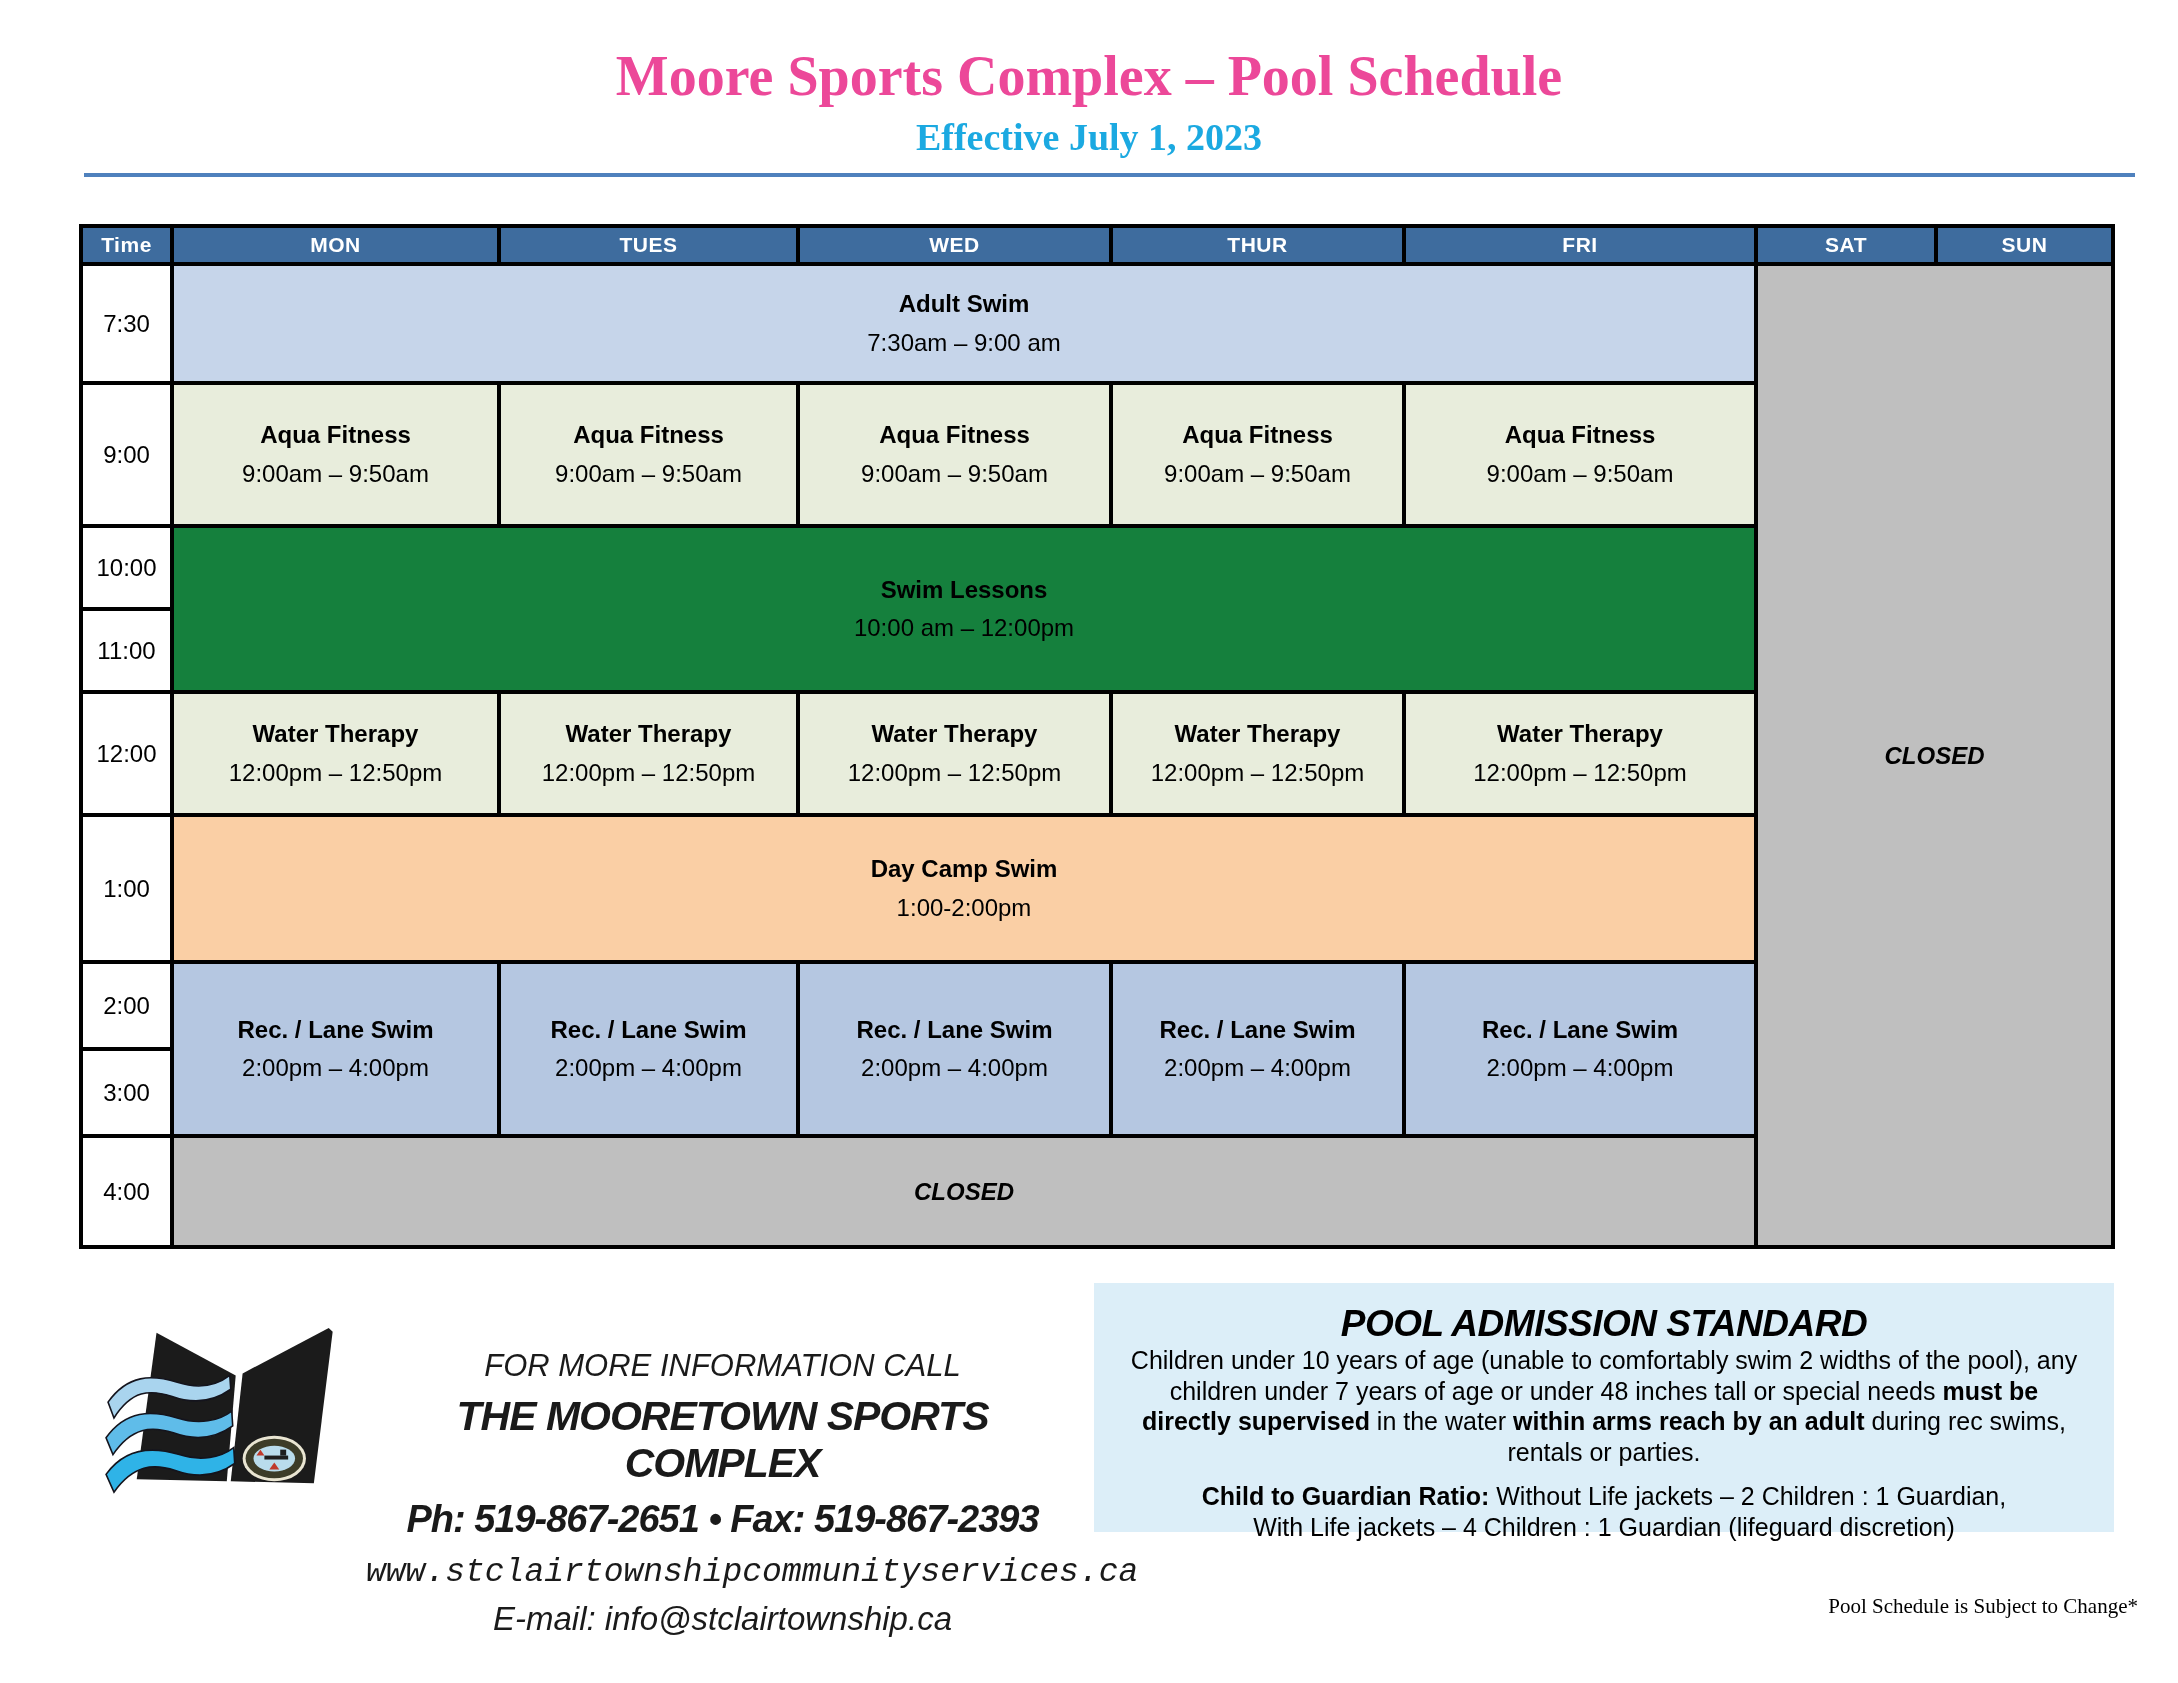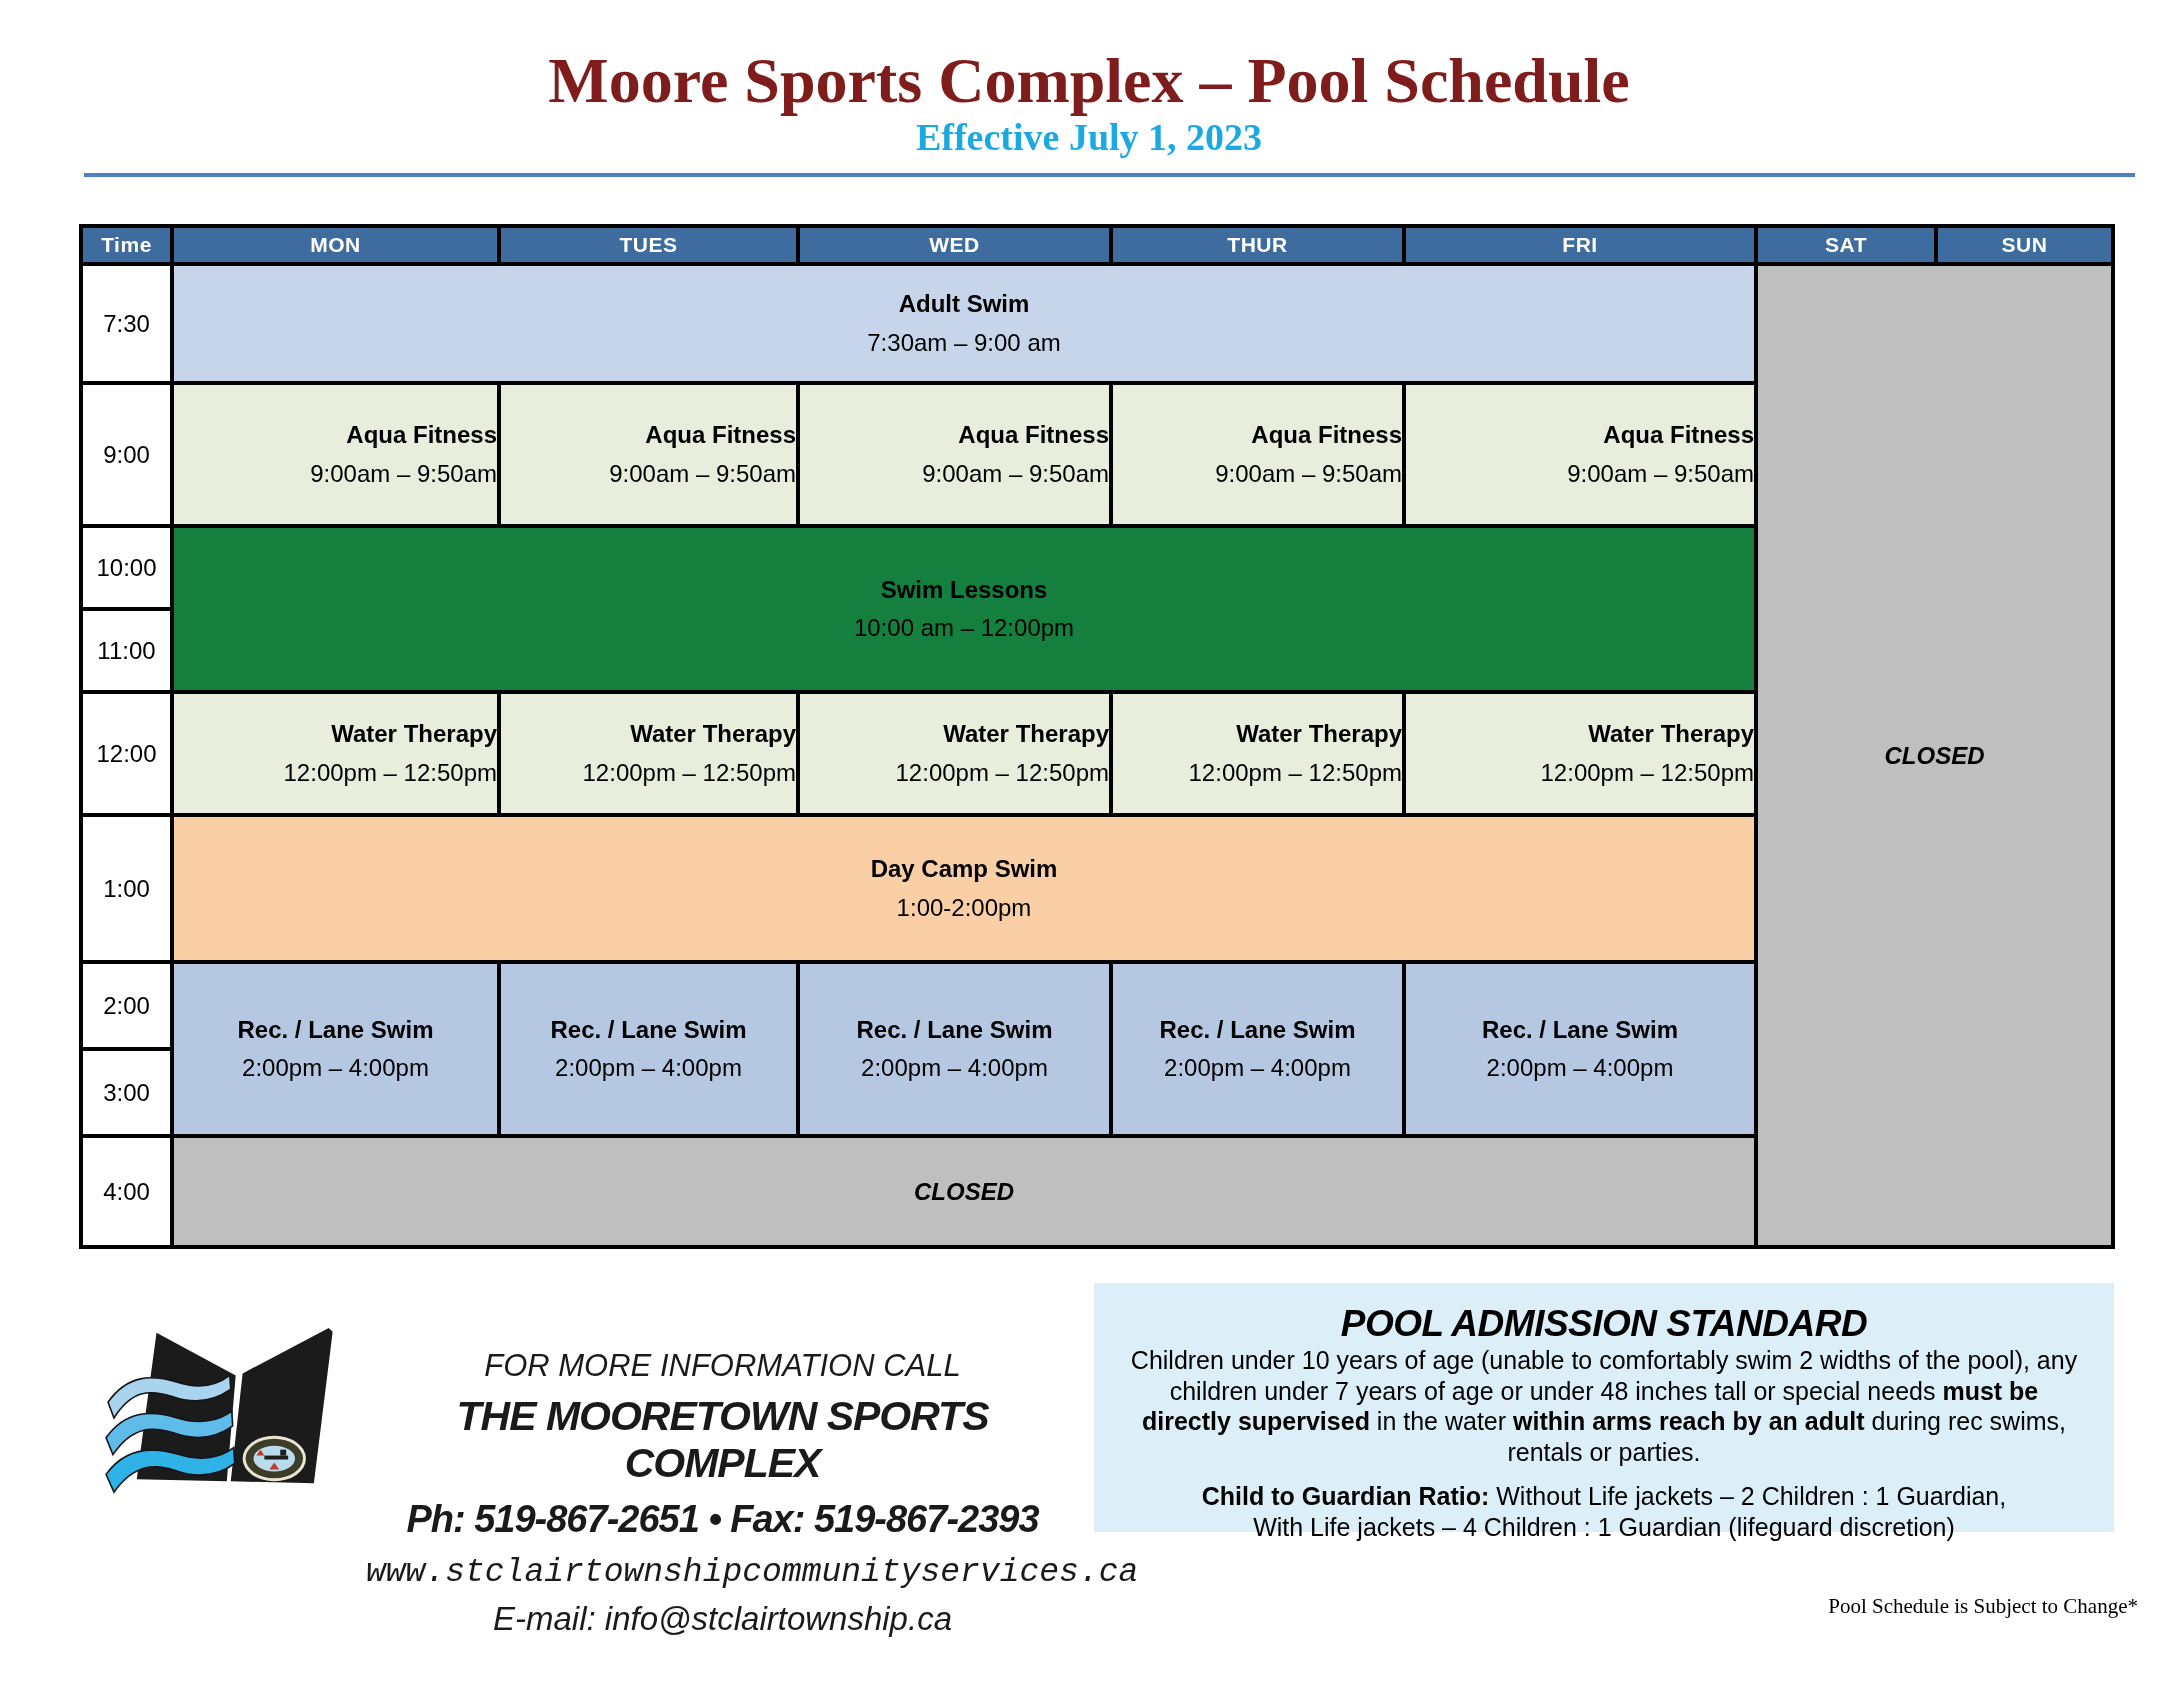--- a/index.html
+++ b/index.html
@@ -4,21 +4,21 @@
 <style>
   html,body{margin:0;padding:0;}
   body{
     width:2178px;height:1683px;position:relative;background:#ffffff;
     font-family:"Liberation Sans",sans-serif;color:#000;
     overflow:hidden;
   }
   
   .page-title{
     position:absolute;top:44px;left:0;width:2178px;text-align:center;
-    font-family:"Liberation Serif",serif;font-weight:bold;font-size:64px;color:#7f1d1d;
+    font-family:"Liberation Serif",serif;font-weight:bold;font-size:56px;color:#ec4899;
   }
   .page-subtitle{
     position:absolute;top:115px;left:0;width:2178px;text-align:center;
     font-family:"Liberation Serif",serif;font-weight:bold;font-size:38px;color:#1BA9E1;
   }
   .title-rule{
     position:absolute;top:173px;left:84px;width:2051px;height:4px;background:#4F81BD;
   }
   
   .schedule{
@@ -28,21 +28,21 @@
     grid-template-rows:34px 115px 139px 79px 79px 119px 143px 83px 83px 107px;
     gap:4px;background:#000;border:4px solid #000;
   }
   .cell{display:flex;flex-direction:column;align-items:center;justify-content:center;text-align:center;}
   .hd{background:#3E6C9E;color:#fff;font-weight:bold;font-size:21px;letter-spacing:0.5px;}
   .tm{background:#fff;font-size:24px;}
   .ev-title{font-weight:bold;font-size:24px;line-height:1.1;}
   .ev-time{font-size:24px;line-height:1.1;margin-top:12px;}
   .closed-txt{font-weight:bold;font-style:italic;font-size:24px;}
   .bg-adult{background:#C6D5EA;align-items:center;}
-  .bg-green{background:#E8EDDC;align-items:flex-end;}
+  .bg-green{background:#E8EDDC;}
   .bg-pink{background:#15803d;}
   .bg-orange{background:#FACFA5;}
   .bg-rec{background:#B5C7E1;}
   .bg-gray{background:#BFBFBF;}
   
   .logo{position:absolute;left:94px;top:1319px;width:416px;height:287px;}
   .contact{
     position:absolute;left:366px;top:1348px;width:713px;text-align:center;
     font-style:italic;color:#1a1a1a;
   }

